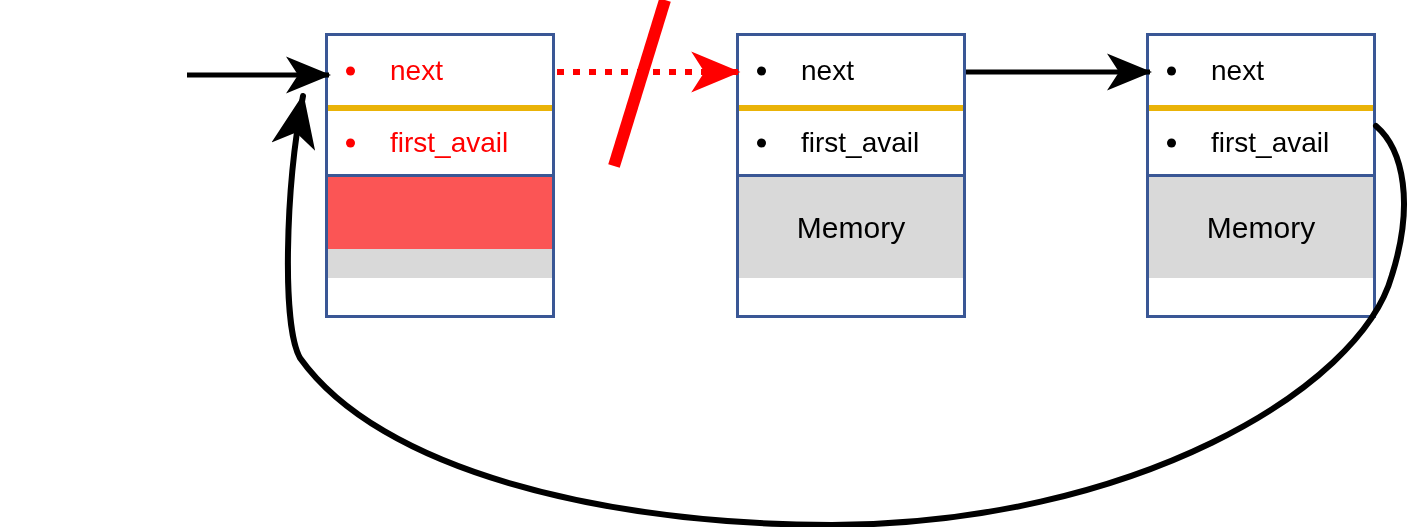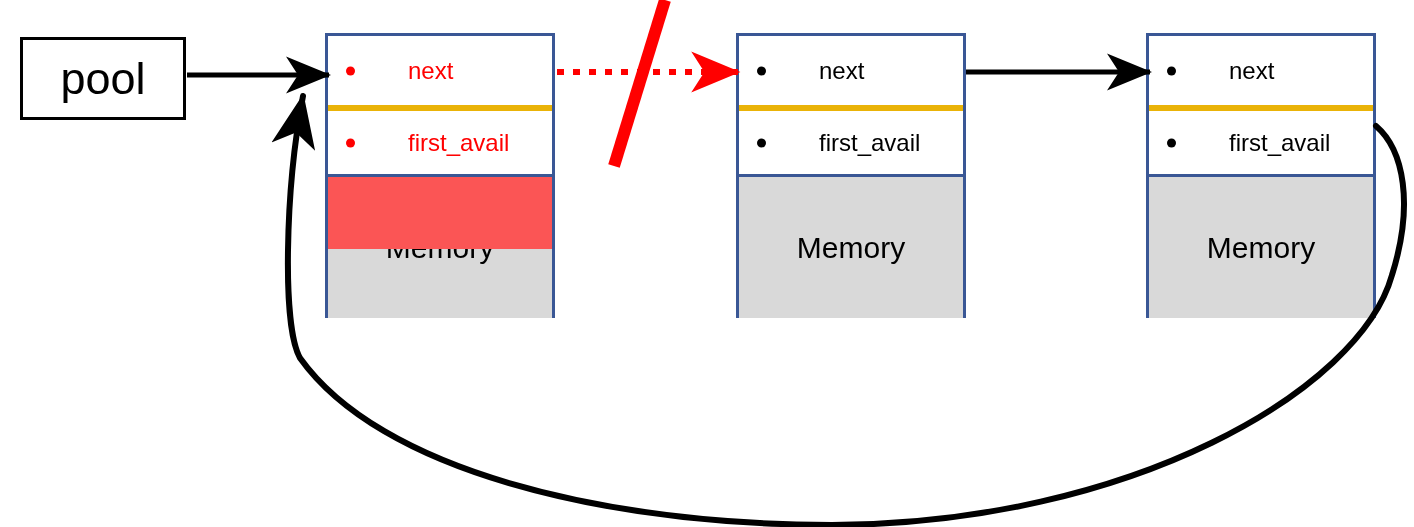--- a/index.html
+++ b/index.html
@@ -60,32 +60,32 @@
     left: 18px;
     top: 50%;
     transform: translateY(-50%);
     width: 9px;
     height: 9px;
     border-radius: 50%;
     background: #000000;
   }
   .row-label {
     position: absolute;
-    left: 80px;
+    left: 62px;
     top: 50%;
     transform: translateY(-50%);
-    font-size: 24px;
+    font-size: 28px;
     line-height: 1;
     white-space: nowrap;
     color: #000000;
   }
   .node-mem {
     position: relative;
     box-sizing: border-box;
-    height: 144px;
+    height: 104px;
     border-top: 3px solid #3A5795;
     background: #D9D9D9;
     display: flex;
     align-items: center;
     justify-content: center;
   }
   .mem-label {
     font-size: 30px;
     line-height: 1;
     color: #000000;
@@ -112,23 +112,20 @@
     width: 1414px;
     height: 527px;
     pointer-events: none;
   }
 </style>
 </head>
 <body>
 
 <div id="canvas">
 
-  <div class="pool-box">
-    <span class="pool-label">pool</span>
-  </div>
 
   <div class="node accent" id="node-1" style="left:325px; top:33px; width:230px; height:285px;">
     <div class="node-row">
       <span class="row-bullet"></span>
       <span class="row-label">next</span>
     </div>
     <div class="node-row divider">
       <span class="row-bullet"></span>
       <span class="row-label">first_avail</span>
     </div>

